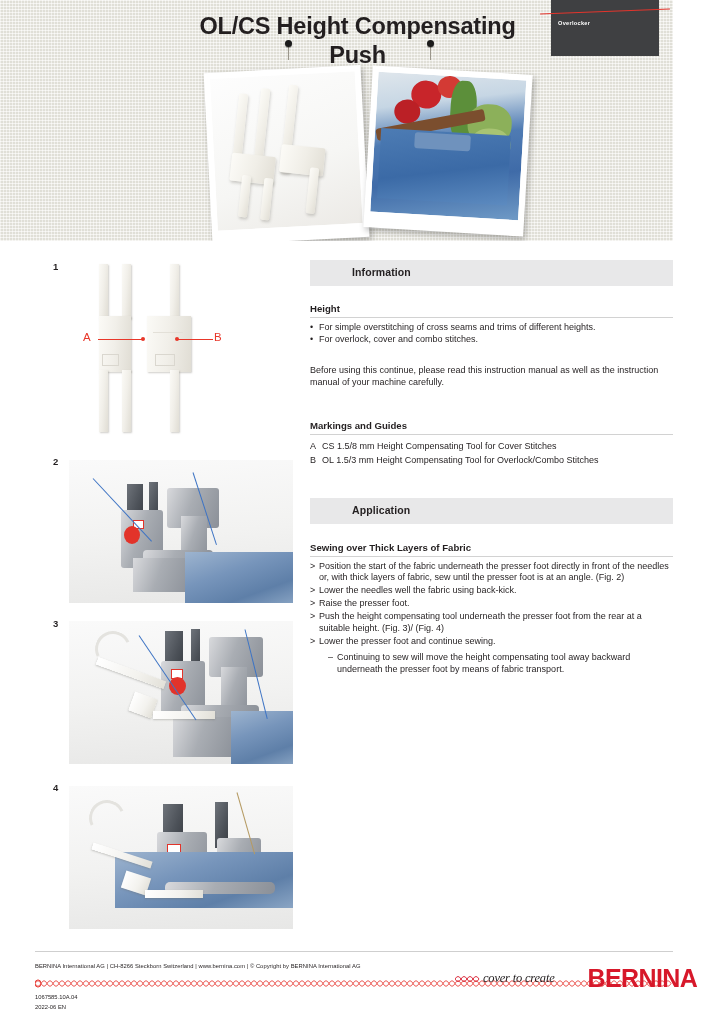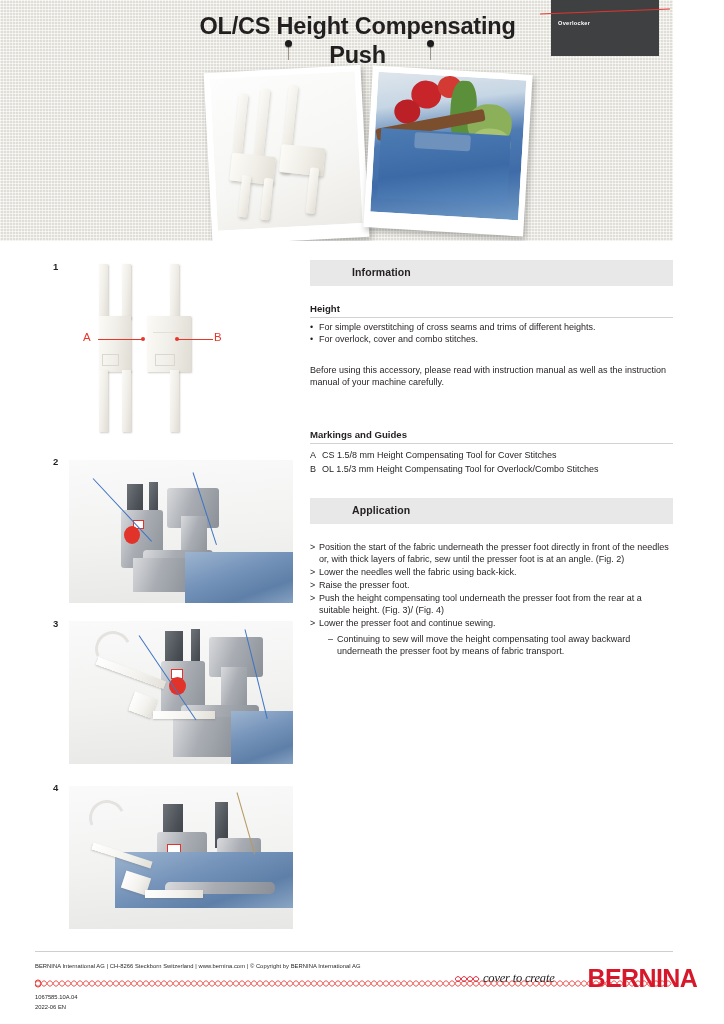--- a/index.html
+++ b/index.html
@@ -436,40 +436,41 @@
     <span class="li-mark">•</span>
     <span class="li-txt">For simple overstitching of cross seams and trims of different heights.</span>
   </div>
   <div class="li">
     <span class="li-mark">•</span>
     <span class="li-txt">For overlock, cover and combo stitches.</span>
   </div>
 </div>
 
 <div class="txt-col" style="top:365px;">
-  <div class="body-txt">Before using this accessory, please read with instruction manual as well as the instruction manual of your machine carefully.</div>
-</div>
-
-<div class="txt-col" style="top:429px;">
+  <div class="body-txt">Before using this continue, please read this instruction manual as well as the instruction manual of your machine carefully.</div>
+</div>
+
+<div class="txt-col" style="top:420px;">
   <div class="h-sub">Markings and Guides</div>
   <div class="li" style="margin-top:6px;">
     <span class="li-mark wide">A</span>
     <span class="li-txt">CS 1.5/8 mm Height Compensating Tool for Cover Stitches</span>
   </div>
   <div class="li" style="margin-top:3px;">
     <span class="li-mark wide">B</span>
     <span class="li-txt">OL 1.5/3 mm Height Compensating Tool for Overlock/Combo Stitches</span>
   </div>
 </div>
 
 <div class="section-bar" style="top:498px;">
   <div class="section-bar-label">Application</div>
 </div>
 
 <div class="txt-col" style="top:542px;">
+  <div class="h-sub">Sewing over Thick Layers of Fabric</div>
 
   <div class="li">
     <span class="li-mark">&gt;</span>
     <span class="li-txt">Position the start of the fabric underneath the presser foot directly in front of the needles or, with thick layers of fabric, sew until the presser foot is at an angle. (Fig. 2)</span>
   </div>
   <div class="li">
     <span class="li-mark">&gt;</span>
     <span class="li-txt">Lower the needles well the fabric using back-kick.</span>
   </div>
   <div class="li">

